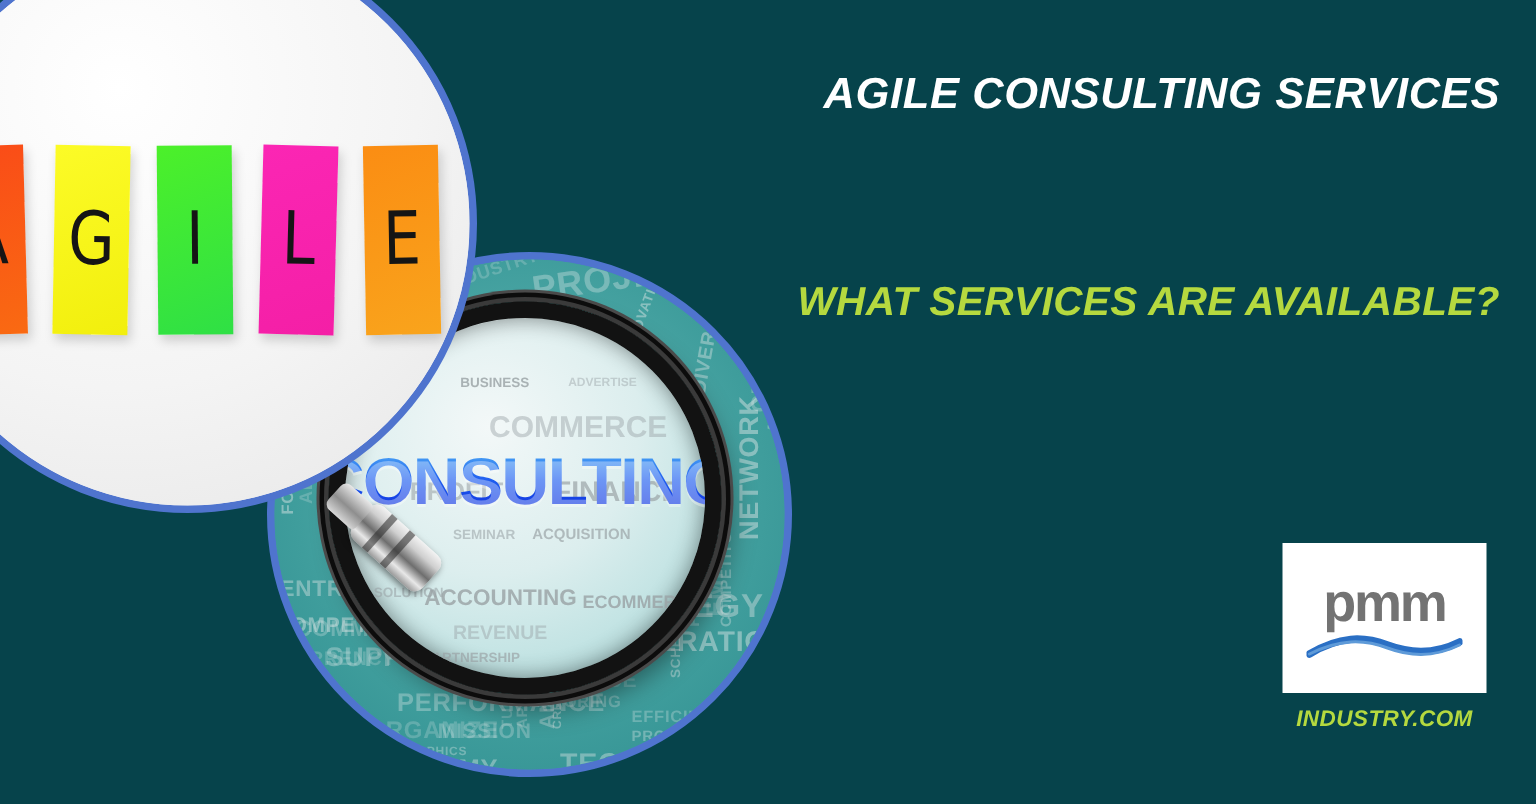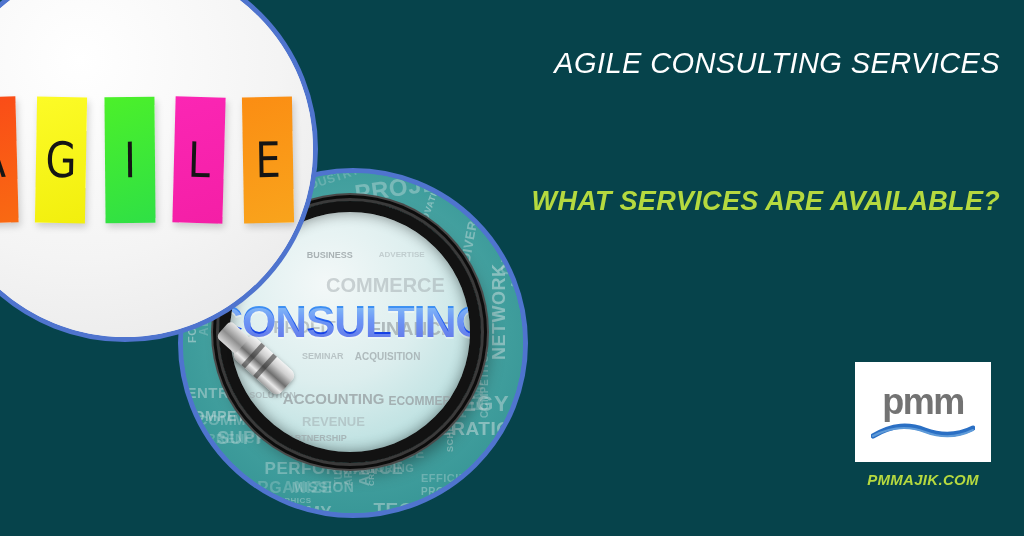--- a/index.html
+++ b/index.html
@@ -189,21 +189,21 @@
     position:absolute;
     right:24px;
     top:44px;
     width:470px;
     text-align:right;
     z-index:6;
   }
   .headline .line{
     color:#ffffff;
     font-size:29px;
-    font-weight:400;
+    font-weight:700;
     font-style:italic;
     letter-spacing:.4px;
     line-height:1.32;
     font-family:"Liberation Sans", sans-serif;
     text-transform:uppercase;
   }
   .subhead{
     position:absolute;
     right:24px;
     top:186px;
@@ -372,16 +372,16 @@
   <div class="logo-wrap">
     <div class="logo-box">
       <div class="logo-text">pmm</div>
       <div class="logo-wave">
         <svg width="104" height="20" viewBox="0 0 104 20" aria-hidden="true">
           <path d="M2 14 C 22 2, 38 2, 54 8 C 70 14, 86 14, 102 6" stroke="#2a6fc4" stroke-width="5" fill="none" stroke-linecap="round"></path>
           <path d="M2 14 C 22 4, 38 4, 54 10 C 70 16, 86 16, 102 8" stroke="#5e9ad8" stroke-width="2" fill="none" stroke-linecap="round"></path>
         </svg>
       </div>
     </div>
-    <div class="logo-url">PMMAJIK.COM</div>
+    <div class="logo-url">INDUSTRY.COM</div>
   </div>
 
 </div>
 
 </body></html>

